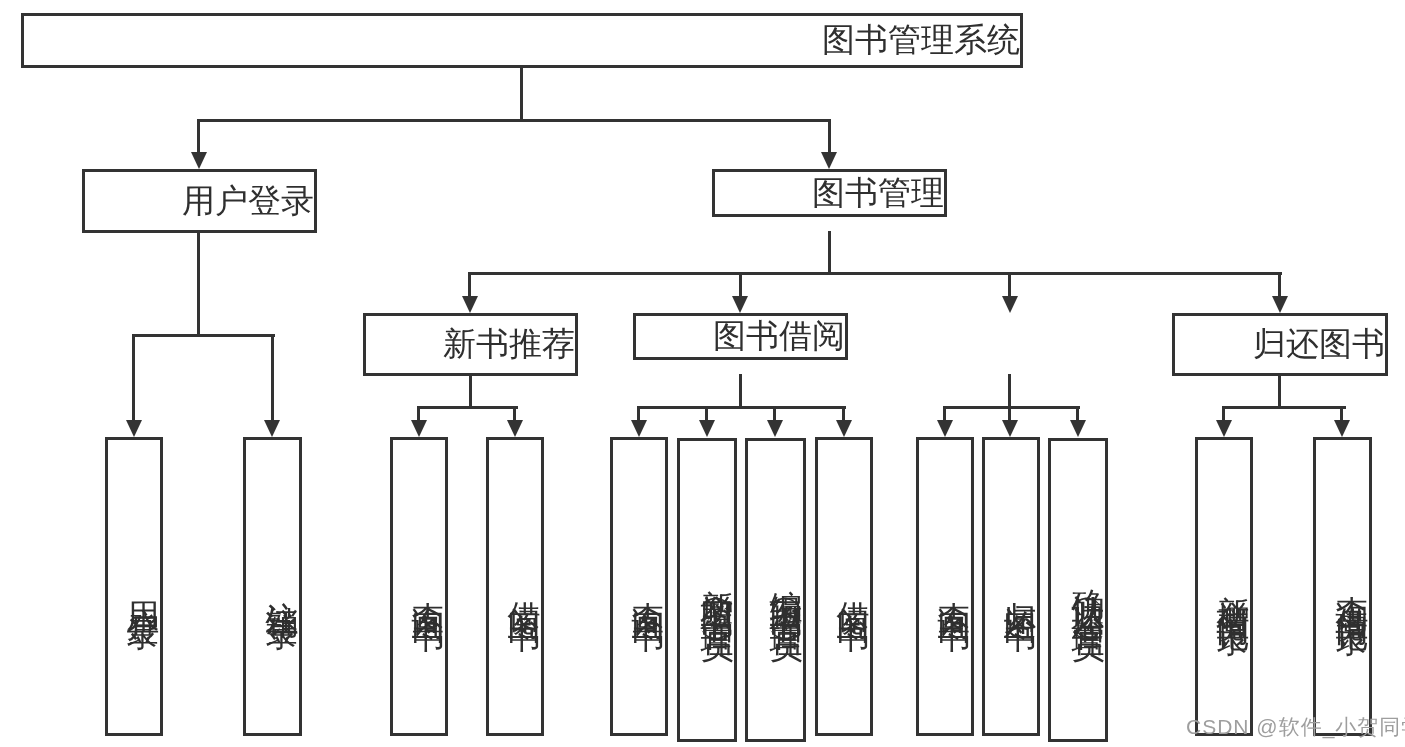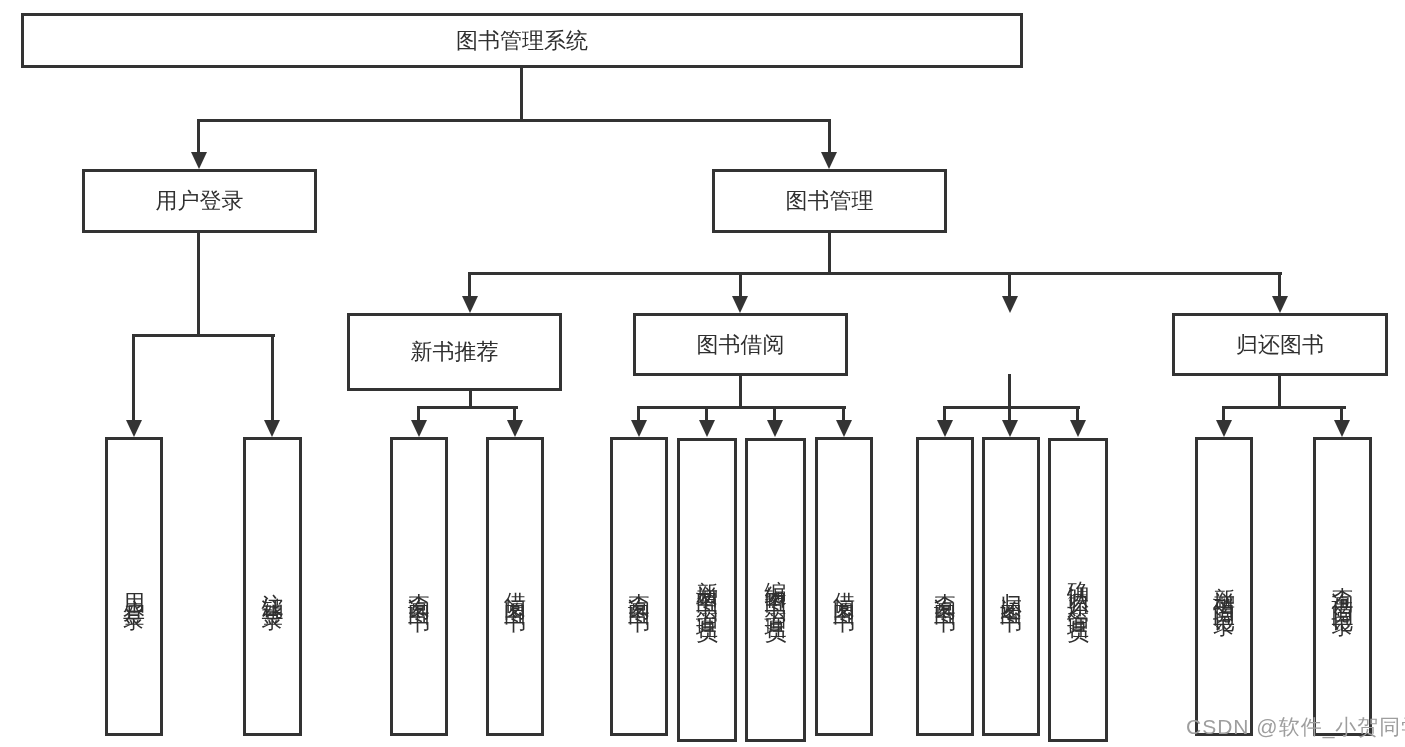--- a/index.html
+++ b/index.html
@@ -15,23 +15,23 @@
     background: var(--color-background, #ffffff);
     overflow: hidden;
   }
   .box {
     position: absolute;
     box-sizing: border-box;
     border: 3px solid var(--color-line, #333333);
     background: var(--color-box_background, #ffffff);
     display: flex;
     align-items: center;
-    justify-content: center;
+    justify-content: flex-end;
     color: var(--color-text, #2f2f2f);
-    font-size: 22px;
+    font-size: 33px;
     z-index: 2;
   }
   .box .vtext {
     writing-mode: vertical-rl;
     text-orientation: mixed;
     letter-spacing: 6px;
     line-height: 1;
     white-space: nowrap;
   }
   .hline, .vline {
@@ -73,21 +73,21 @@
   <div class="vline" style="left:520px;top:66px;height:56px"></div>
   <div class="hline" style="left:197px;top:119px;width:634px"></div>
   <div class="vline" style="left:197px;top:119px;height:36px"></div>
   <div class="vline" style="left:828px;top:119px;height:36px"></div>
   <div class="arrow" style="left:191px;top:152px"></div>
   <div class="arrow" style="left:821px;top:152px"></div>
 
   <div class="box" style="left:82px;top:169px;width:235px;height:64px">
     <span>用户登录</span>
   </div>
-  <div class="box" style="left:712px;top:169px;width:235px;height:64px">
+  <div class="box" style="left:712px;top:169px;width:235px;height:48px">
     <span>图书管理</span>
   </div>
 
   <div class="vline" style="left:197px;top:231px;height:106px"></div>
   <div class="hline" style="left:132px;top:334px;width:143px"></div>
   <div class="vline" style="left:132px;top:334px;height:88px"></div>
   <div class="vline" style="left:271px;top:334px;height:88px"></div>
   <div class="arrow" style="left:126px;top:420px"></div>
   <div class="arrow" style="left:264px;top:420px"></div>
 
@@ -95,24 +95,24 @@
   <div class="hline" style="left:468px;top:272px;width:814px"></div>
   <div class="vline" style="left:468px;top:272px;height:26px"></div>
   <div class="vline" style="left:739px;top:272px;height:26px"></div>
   <div class="vline" style="left:1008px;top:272px;height:26px"></div>
   <div class="vline" style="left:1278px;top:272px;height:26px"></div>
   <div class="arrow" style="left:462px;top:296px"></div>
   <div class="arrow" style="left:732px;top:296px"></div>
   <div class="arrow" style="left:1002px;top:296px"></div>
   <div class="arrow" style="left:1272px;top:296px"></div>
 
-  <div class="box" style="left:347px;top:313px;width:215px;height:78px">
+  <div class="box" style="left:363px;top:313px;width:215px;height:63px">
     <span>新书推荐</span>
   </div>
-  <div class="box" style="left:633px;top:313px;width:215px;height:63px">
+  <div class="box" style="left:633px;top:313px;width:215px;height:47px">
     <span>图书借阅</span>
   </div>
   <div class="box" style="left:1172px;top:313px;width:216px;height:63px">
     <span>归还图书</span>
   </div>
 
   <div class="vline" style="left:469px;top:374px;height:35px"></div>
   <div class="hline" style="left:417px;top:406px;width:101px"></div>
   <div class="vline" style="left:417px;top:406px;height:15px"></div>
   <div class="vline" style="left:513px;top:406px;height:15px"></div>

